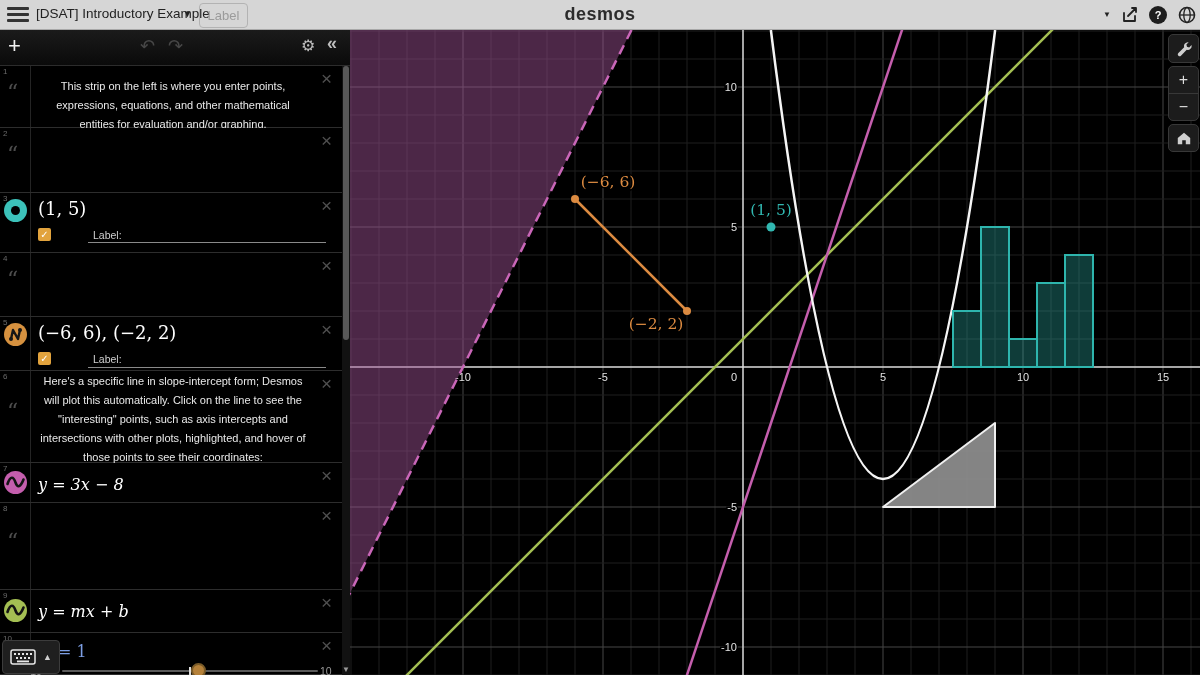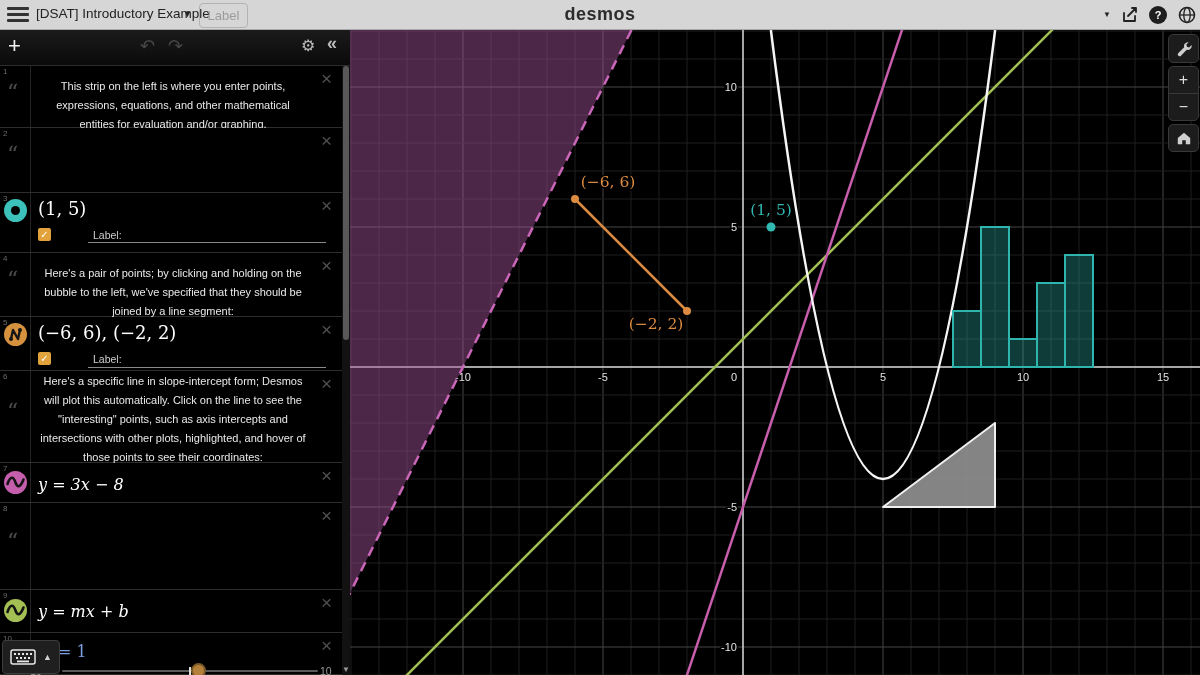--- a/index.html
+++ b/index.html
@@ -131,21 +131,20 @@
       <div class="labelrow-check">✓</div>
       <div class="labelrow-text">Label:</div>
       <div class="label-line" style="top:49px"></div>
       <span class="close">×</span>
     </div>
 
     <div class="row" style="top:187px;height:64px">
       <div class="gutterline"></div>
       <span class="rownum">4</span>
       <span class="quote">“</span>
-      <div class="notetext">Here's a pair of points; by clicking and holding on the bubble to the left, we've specified that they should be joined by a line segment:</div>
       <span class="close">×</span>
     </div>
 
     <div class="row" style="top:251px;height:54px">
       <div class="gutterline"></div>
       <span class="rownum">5</span>
       <svg class="bubble" viewBox="0 0 25 25">
         <circle cx="12.5" cy="12.5" r="11.5" fill="#d6913f"></circle>
         <path d="M8 17 L10 8 L15 17 L17 8" fill="none" stroke="#161616" stroke-width="2.4" stroke-linecap="round" stroke-linejoin="round"></path>
         <circle cx="8" cy="17" r="2" fill="#161616"></circle>

